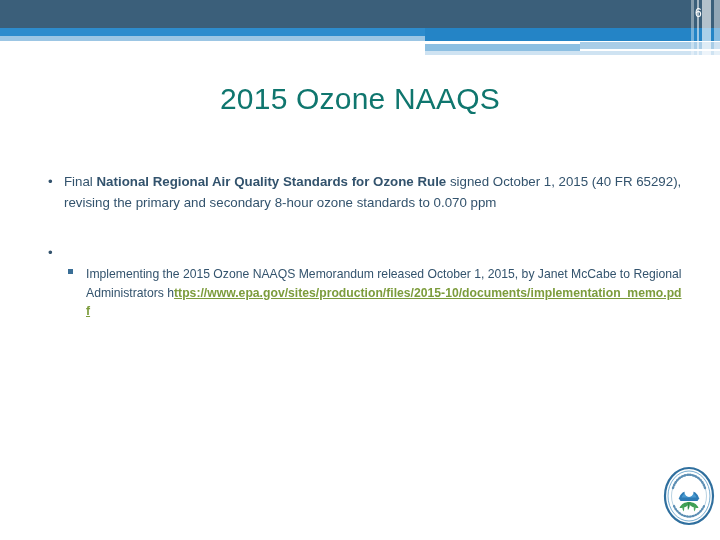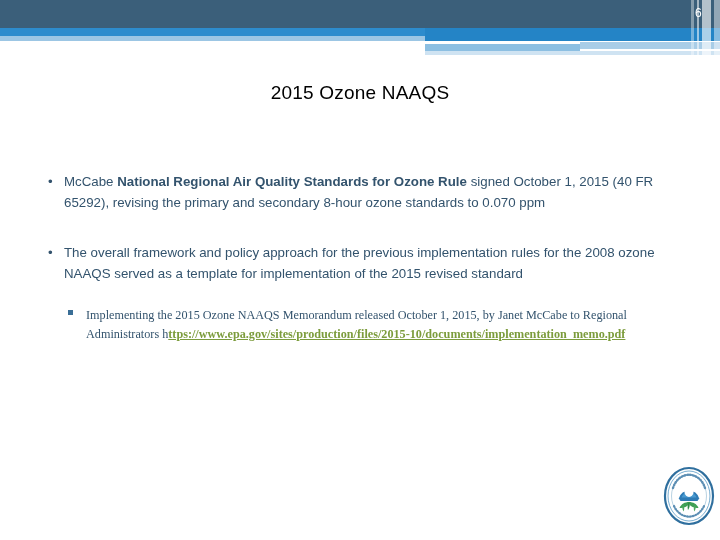--- a/index.html
+++ b/index.html
@@ -95,22 +95,22 @@
     letter-spacing: 0.3px;
   }
 
   
   .slide-title {
     position: absolute;
     left: 0;
     top: 82px;
     width: 720px;
     text-align: center;
-    font-size: 19px;
-    color: #000000;
+    font-size: 30px;
+    color: #0f766e;
     font-family: "Liberation Sans", sans-serif;
     letter-spacing: 0.2px;
   }
 
   
   .content {
     position: absolute;
     left: 44px;
     top: 172px;
     width: 640px;
@@ -137,21 +137,21 @@
     font-weight: bold;
   }
 
   .bullet-l2 {
     position: relative;
     padding-left: 42px;
     margin-top: 14px;
     font-size: 12.2px;
     line-height: 18.5px;
     color: #33536d;
-    font-family: Liberation Serif, serif;
+    font-family: Liberation Sans, sans-serif;
   }
   .bullet-l2 > .marker-sq {
     position: absolute;
     left: 24px;
     top: 4px;
     width: 5px;
     height: 5px;
     background: #3a6e96;
   }
 
@@ -192,28 +192,27 @@
 </div>
 
 <div class="page-number">6</div>
 
 <div class="slide-title">2015 Ozone NAAQS</div>
 
 <div class="content">
 
   <div class="bullet-l1">
     <span class="marker">•</span>
-    <span>McCabe </span><b>National Regional Air Quality Standards for Ozone Rule</b><span> signed October 1, 2015 (40 FR 65292), revising the primary and secondary 8-hour ozone standards to 0.070 ppm</span>
+    <span>Final </span><b>National Regional Air Quality Standards for Ozone Rule</b><span> signed October 1, 2015 (40 FR 65292), revising the primary and secondary 8-hour ozone standards to 0.070 ppm</span>
   </div>
 
   <div class="spacer-block"></div>
 
   <div class="bullet-l1">
     <span class="marker">•</span>
-    <span>The overall framework and policy approach for the previous implementation rules for the 2008 ozone NAAQS served as a template for implementation of the 2015 revised standard</span>
   </div>
 
   <div class="bullet-l2">
     <span class="marker-sq"></span>
     <span>Implementing the 2015 Ozone NAAQS Memorandum released October 1, 2015, by Janet McCabe to Regional Administrators h</span><a class="weblink" href="#">ttps://www.epa.gov/sites/production/files/2015-10/documents/implementation_memo.pdf</a>
   </div>
 
 </div>
 
 <div class="epa-seal">

